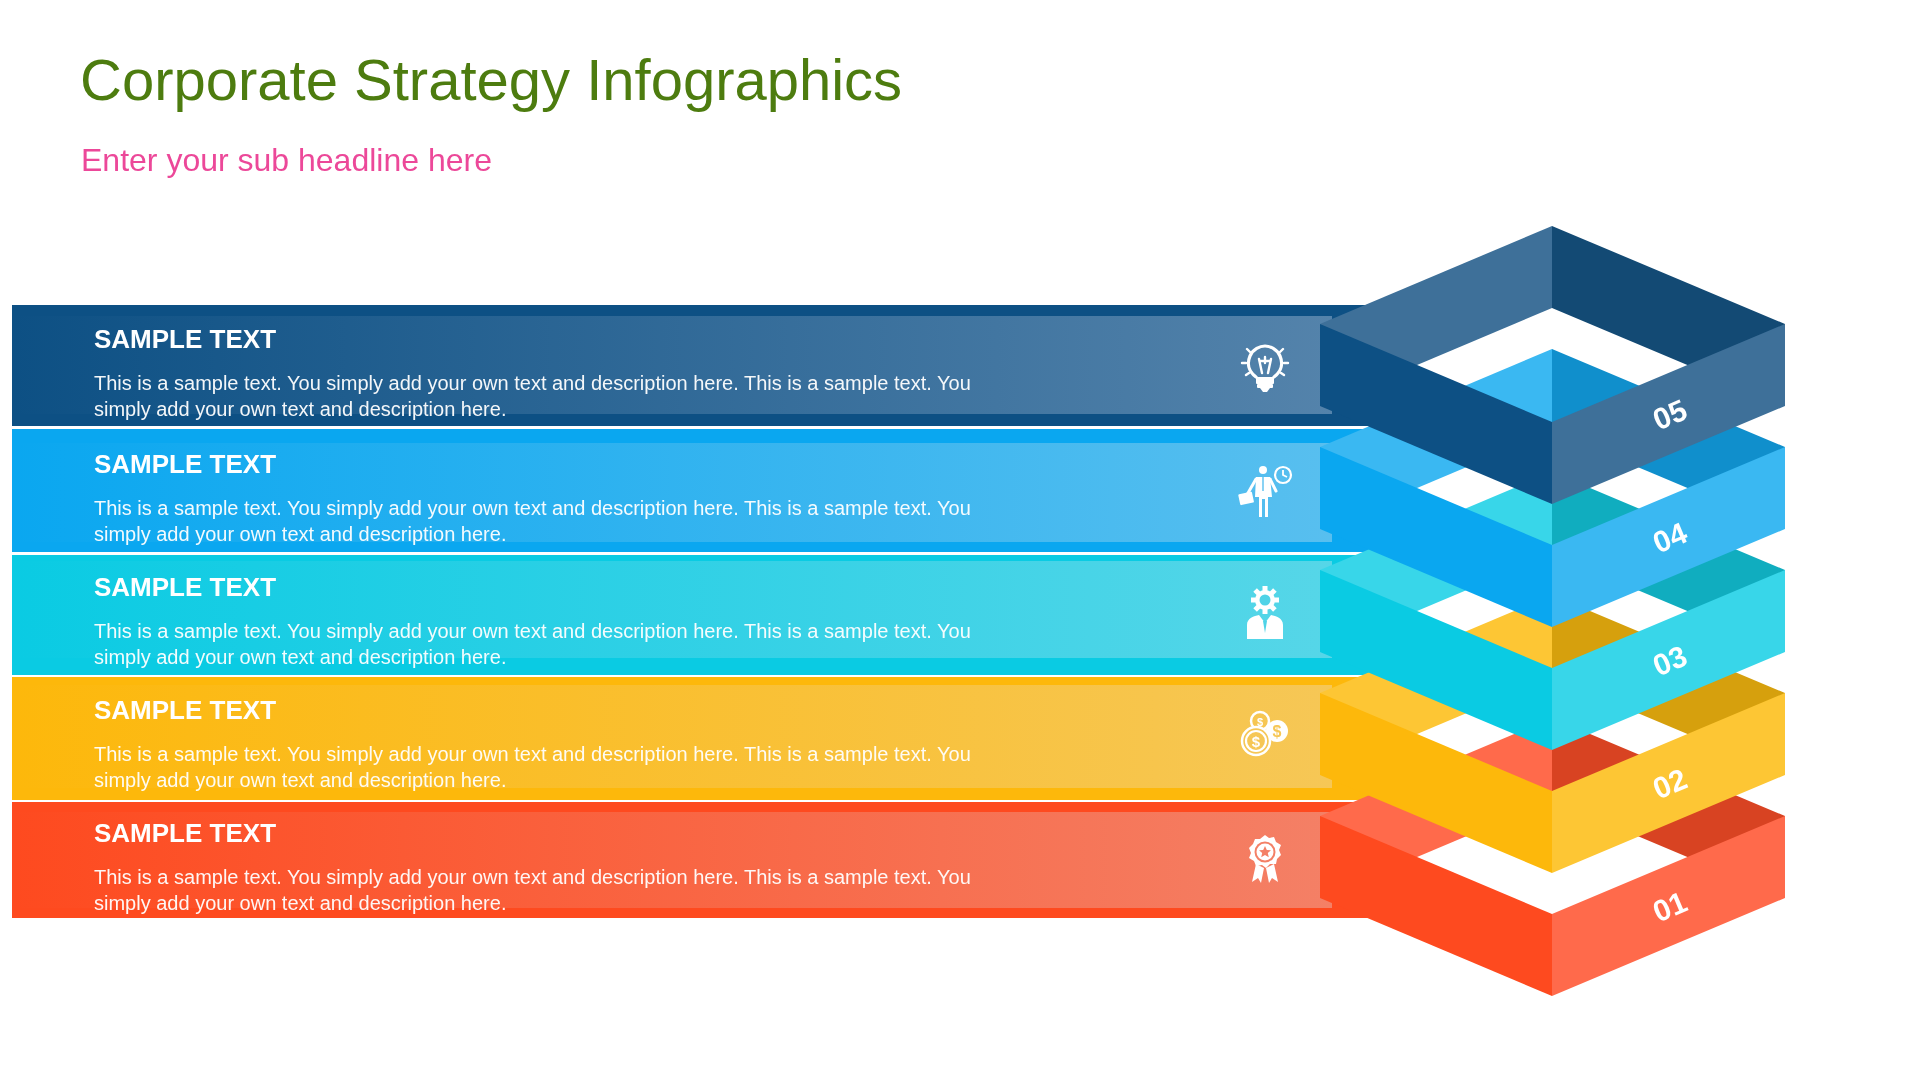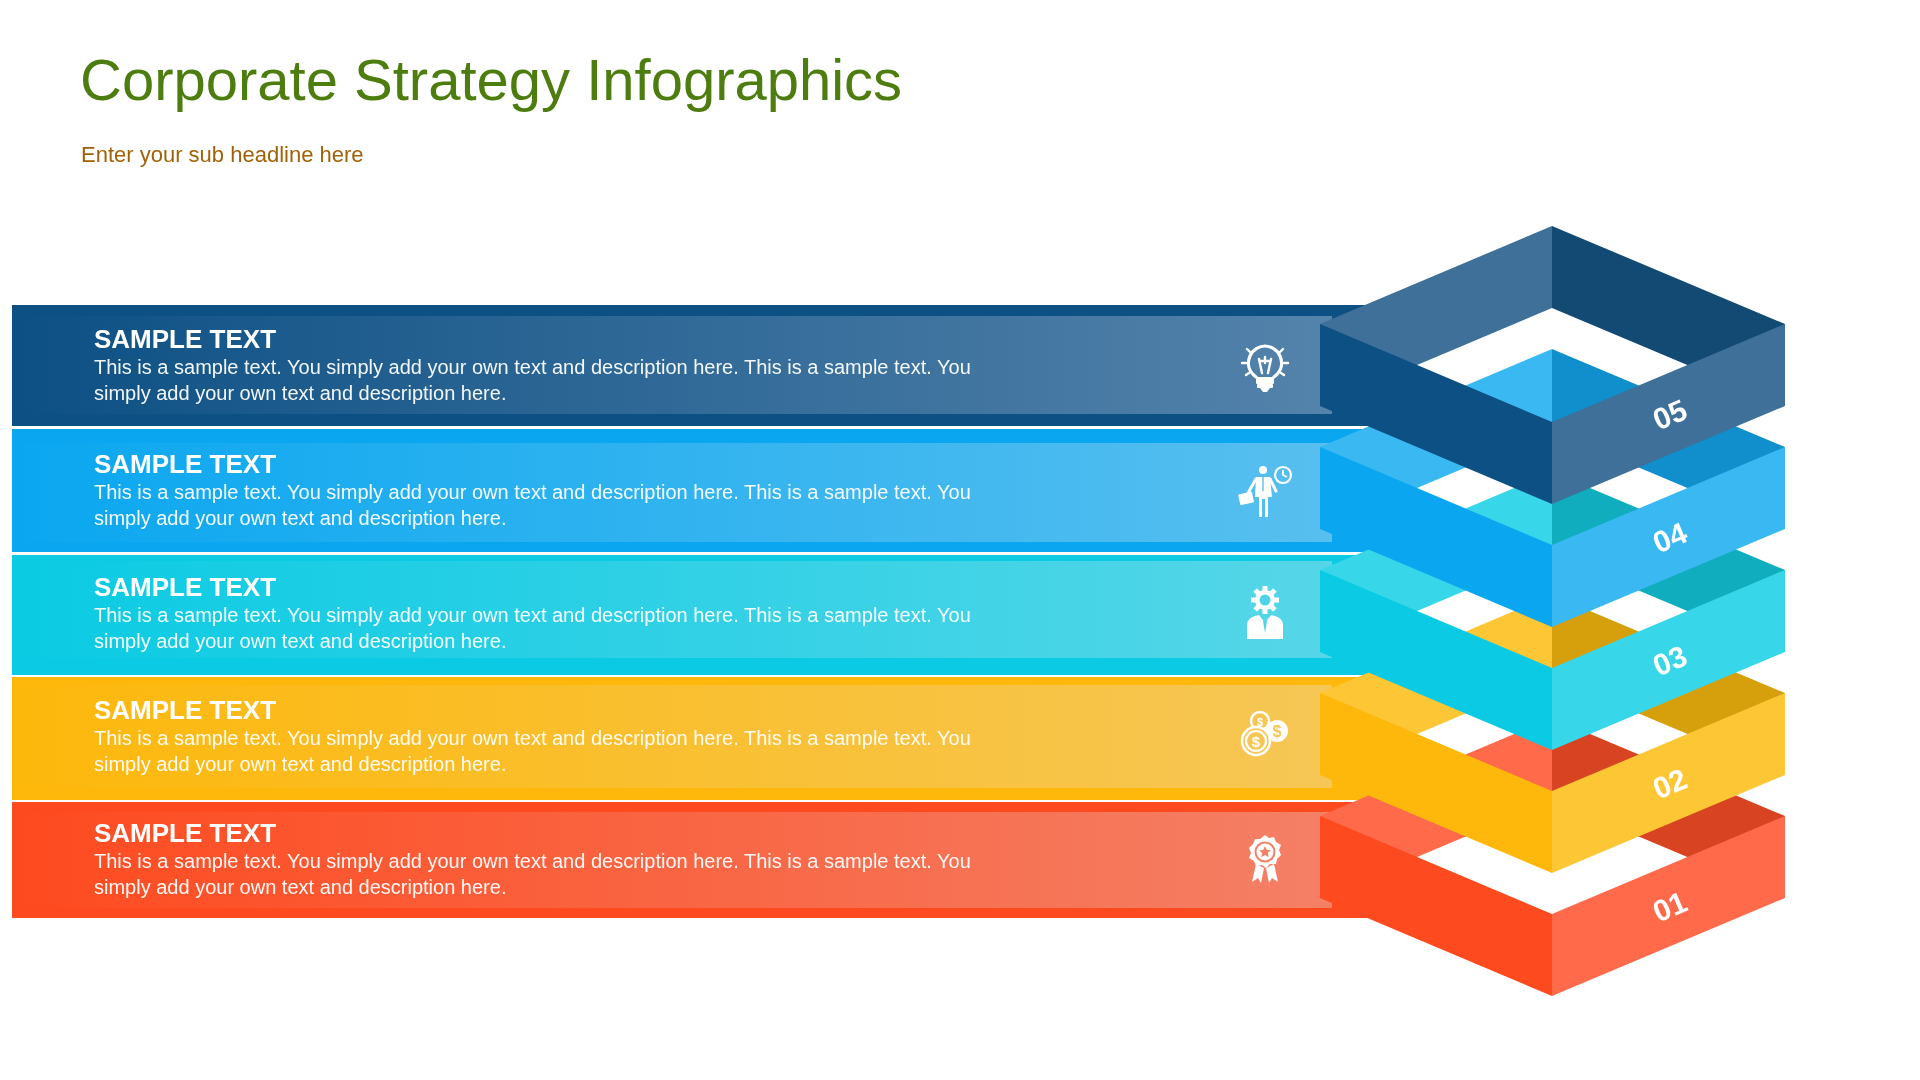--- a/index.html
+++ b/index.html
@@ -1,24 +1,24 @@
 <!DOCTYPE html>
 <html><head>
 <meta charset="utf-8">
 <style>
   html, body { margin:0; padding:0; }
   body { width:1920px; height:1080px; background:#ffffff; position:relative; overflow:hidden;
          font-family:"Liberation Sans", "DejaVu Sans", sans-serif; }
   .title { position:absolute; left:80px; top:46px; font-size:58px; color:#4d7c0f; font-weight:400; letter-spacing:0px; white-space:nowrap; }
-  .subtitle { position:absolute; left:81px; top:142px; font-size:22px; color:#a16207; white-space:nowrap; }
+  .subtitle { position:absolute; left:81px; top:142px; font-size:32px; color:#ec4899; white-space:nowrap; }
   .band { position:absolute; left:12px; width:1380px; }
   .band .inner { position:absolute; left:0; width:1320px; }
   .band .txt { position:absolute; left:82px; color:#fff; }
   .band .head { font-size:26px; font-weight:700; line-height:30px; white-space:nowrap; }
-  .band .desc { font-size:20px; line-height:26px; width:900px; opacity:0.95; }
+  .band .desc { font-size:20px; line-height:26px; width:900px; opacity:0.95;margin-top:16px; }
   .band .icon { position:absolute; left:1222px; width:62px; height:62px; }
   .stack { position:absolute; left:0; top:0; }
   .num { font-family:"Liberation Sans", "DejaVu Sans", sans-serif; font-weight:700; font-size:30px; fill:#ffffff; }
 </style>
 </head>
 <body>
 
 <div class="title">Corporate Strategy Infographics</div>
 <div class="subtitle">Enter your sub headline here</div>
 

